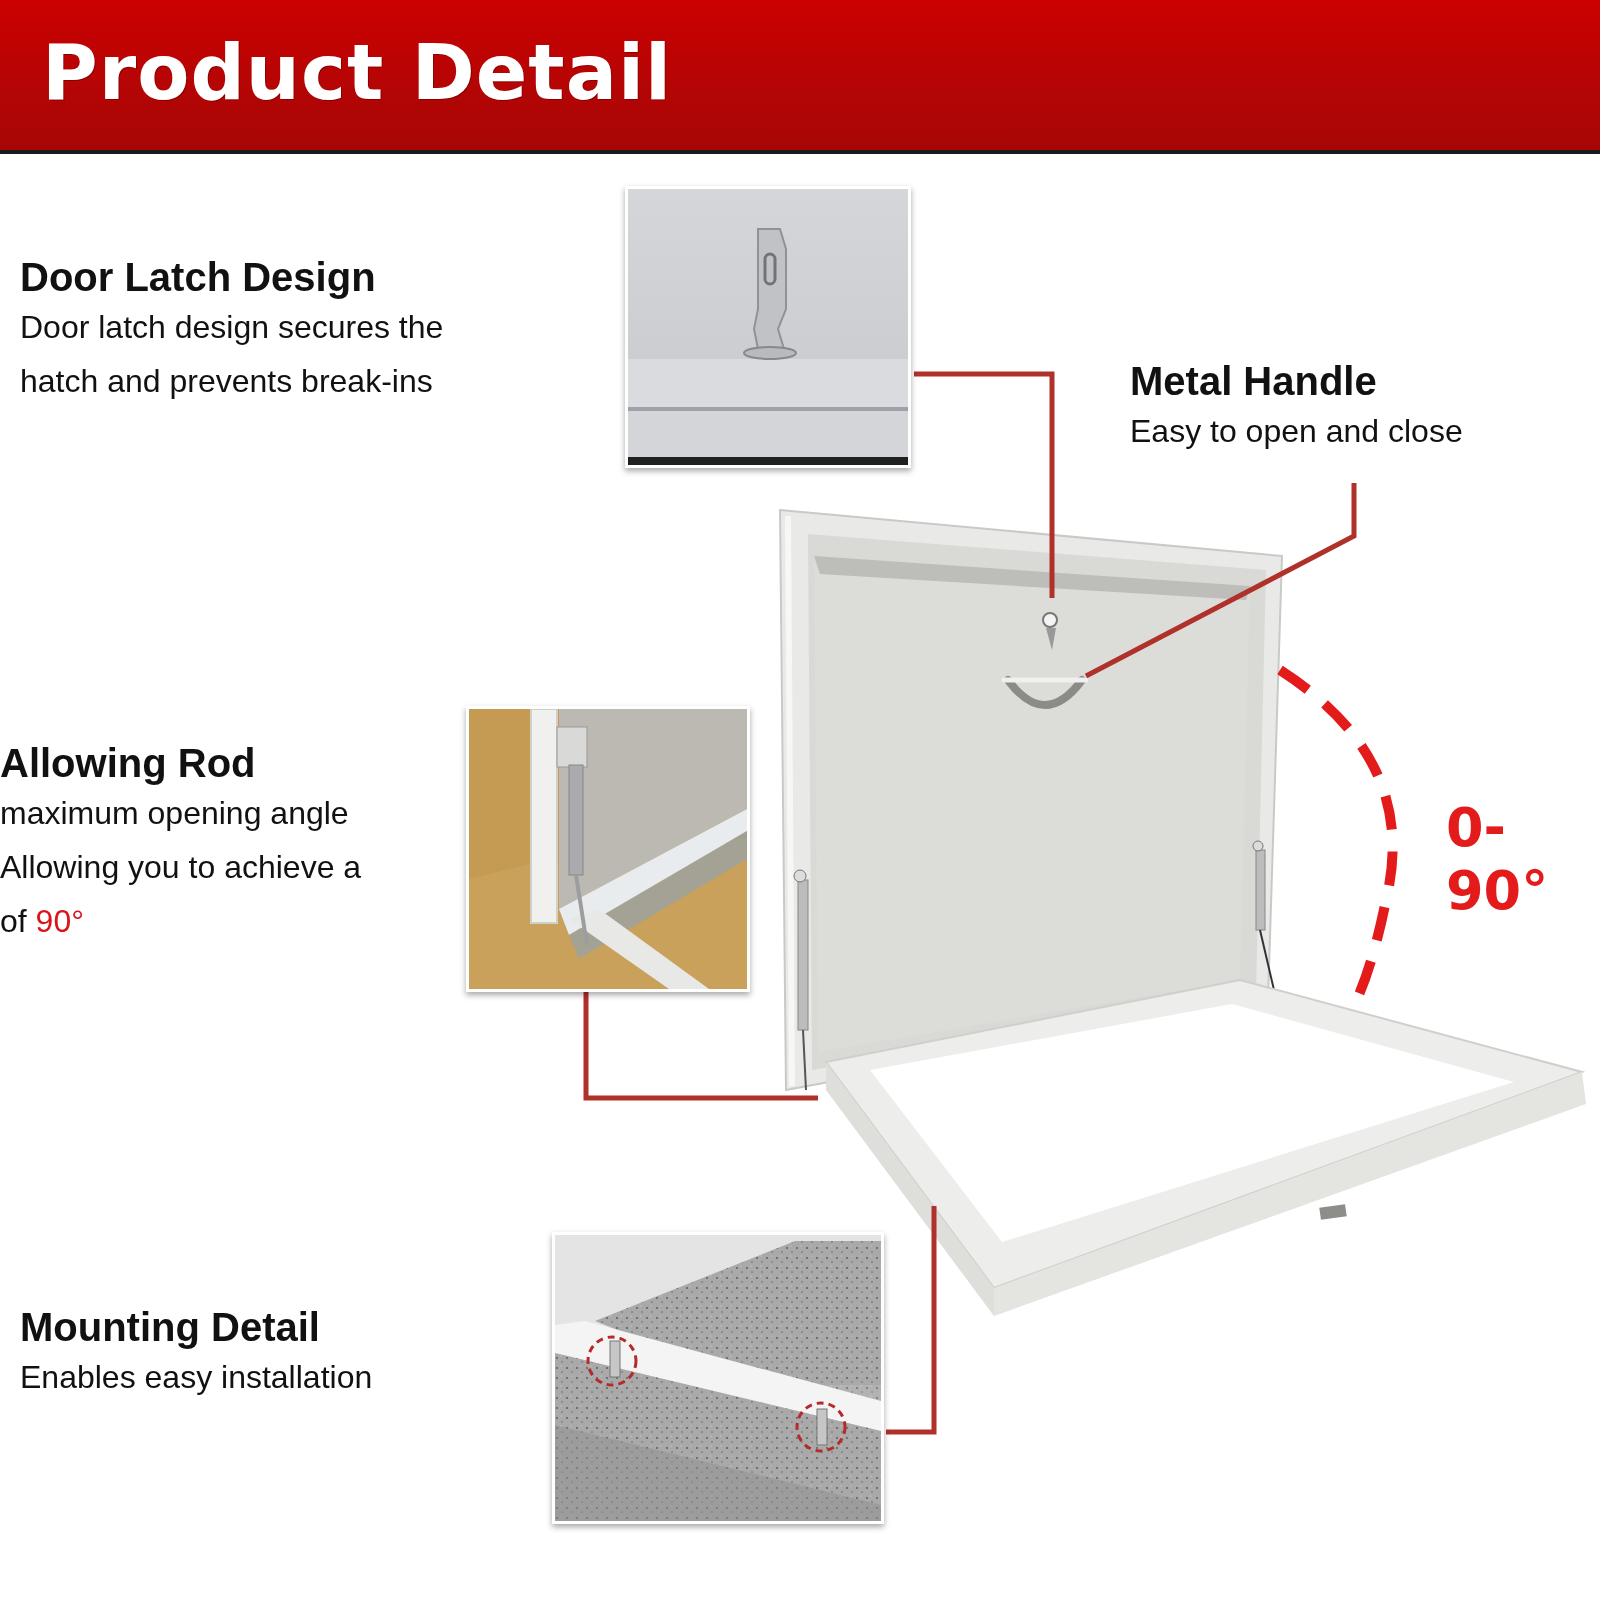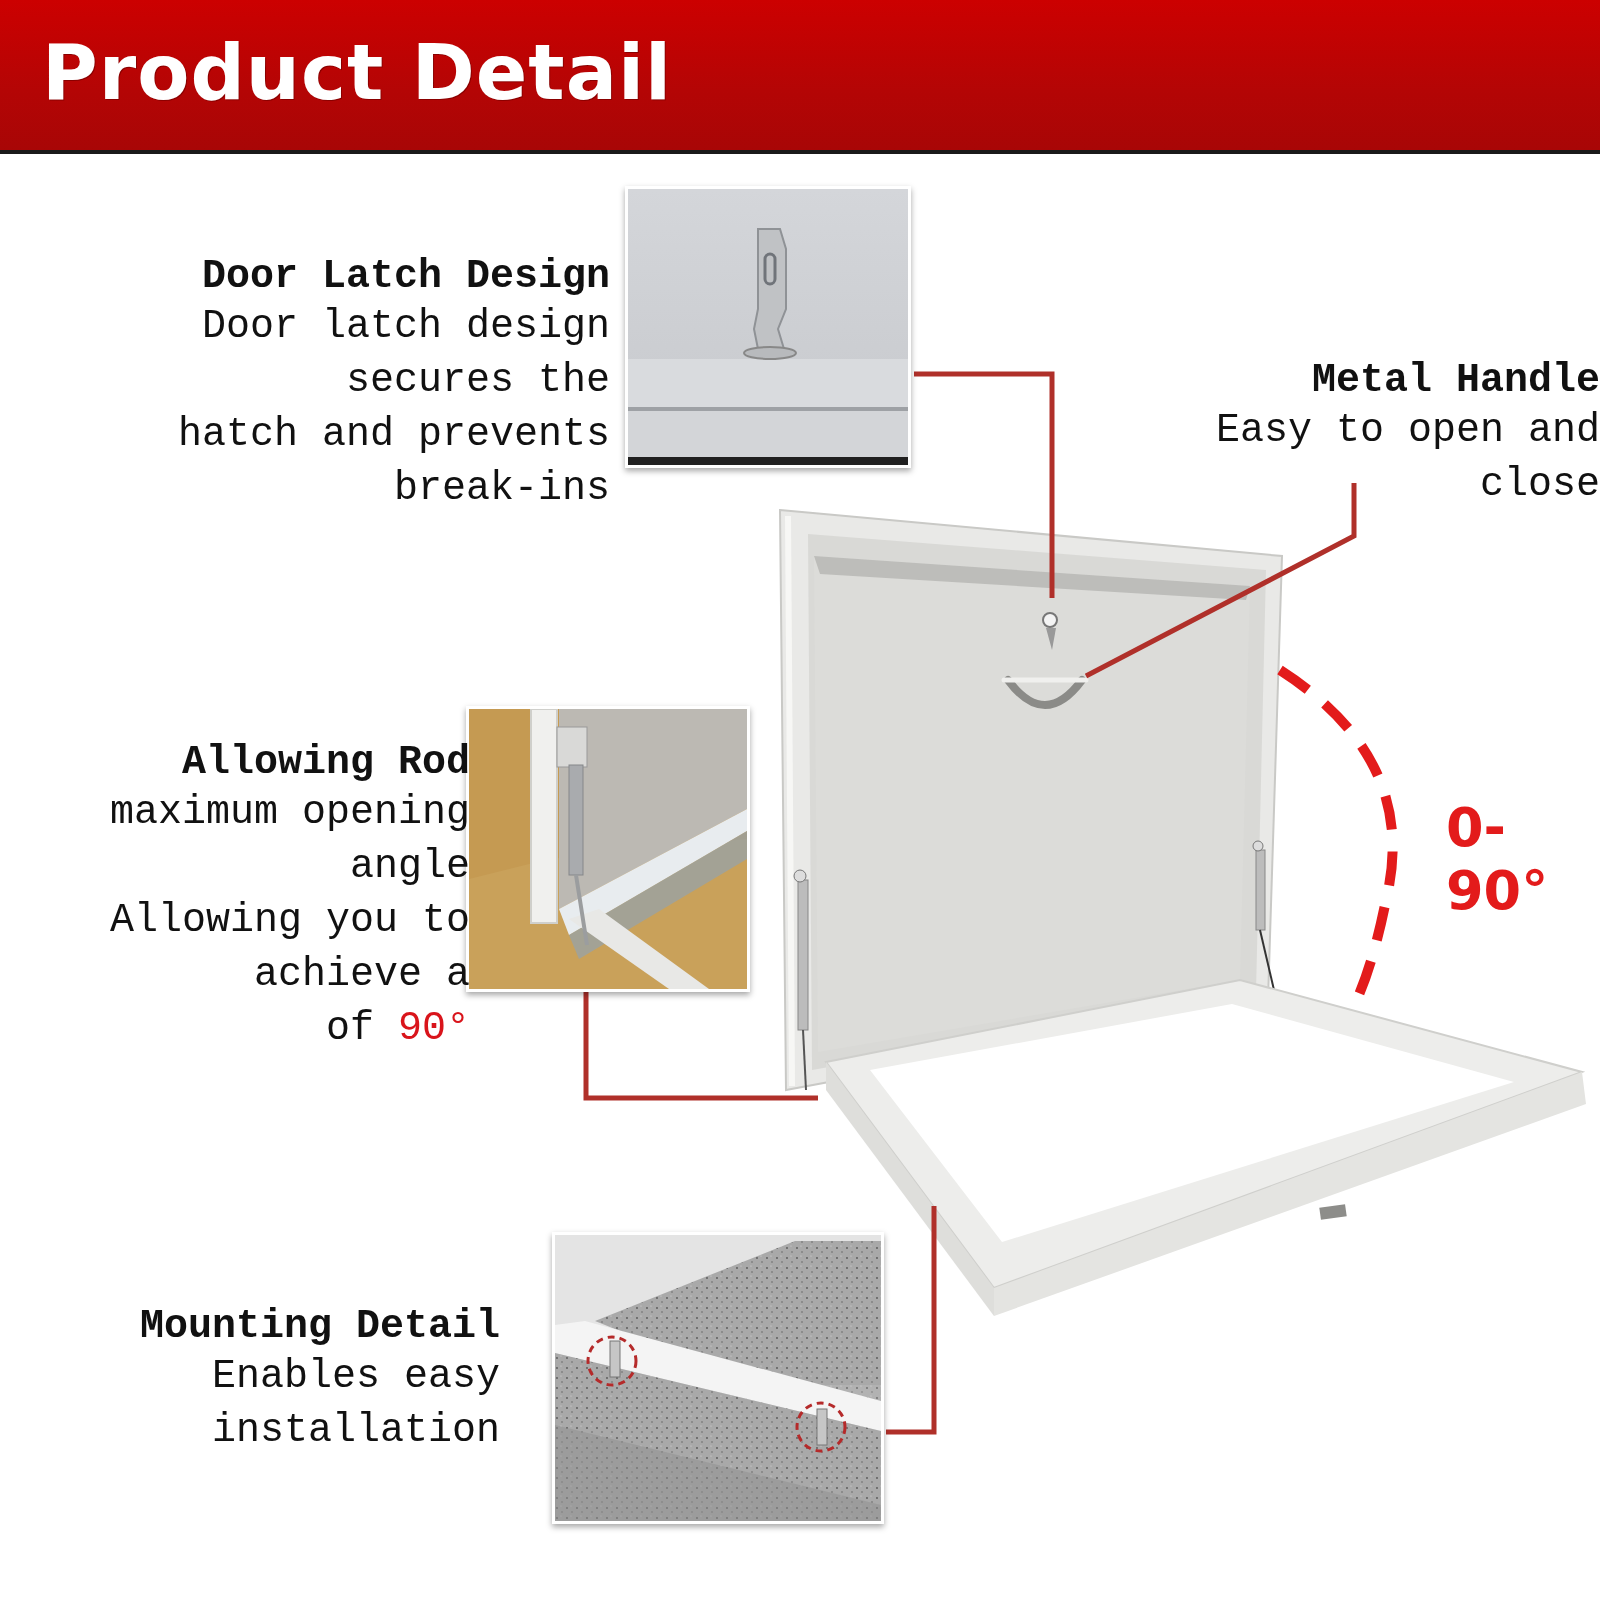--- a/index.html
+++ b/index.html
@@ -14,23 +14,23 @@
     border-bottom: 4px solid #1a1a1a;
     box-sizing: border-box;
   }
   .banner-title {
     position: absolute; left: 42px; top: 28px;
     color: #ffffff; font-weight: bold; font-size: 76px; letter-spacing: 1px;
     font-family: "DejaVu Sans", "Liberation Sans", sans-serif;
     transform: scaleX(1.0);
     text-shadow: 1px 1px 0 #8a0000;
   }
-  .feature { position: absolute; text-align: right; color: #111; font-family: Liberation Mono, monospace; }
+  .feature { position: absolute; text-align: left; color: #111; }
   .feature .ftitle { font-size: 40px; font-weight: bold; line-height: 46px; }
-  .feature .fline { font-size: 40px; line-height: 54px; }
+  .feature .fline { font-size: 32px; line-height: 54px; }
   .red { color: #d9141b; }
 
   #f-latch { left: 20px; top: 254px; width: 590px; }
   #f-handle { left: 1130px; top: 358px; width: 470px; }
   #f-rod { left: 0px; top: 740px; width: 470px; }
   #f-bracket { left: 20px; top: 1304px; width: 480px; }
 
   .inset {
     position: absolute; background: #fff;
     box-shadow: 0 3px 6px rgba(0,0,0,0.35);

